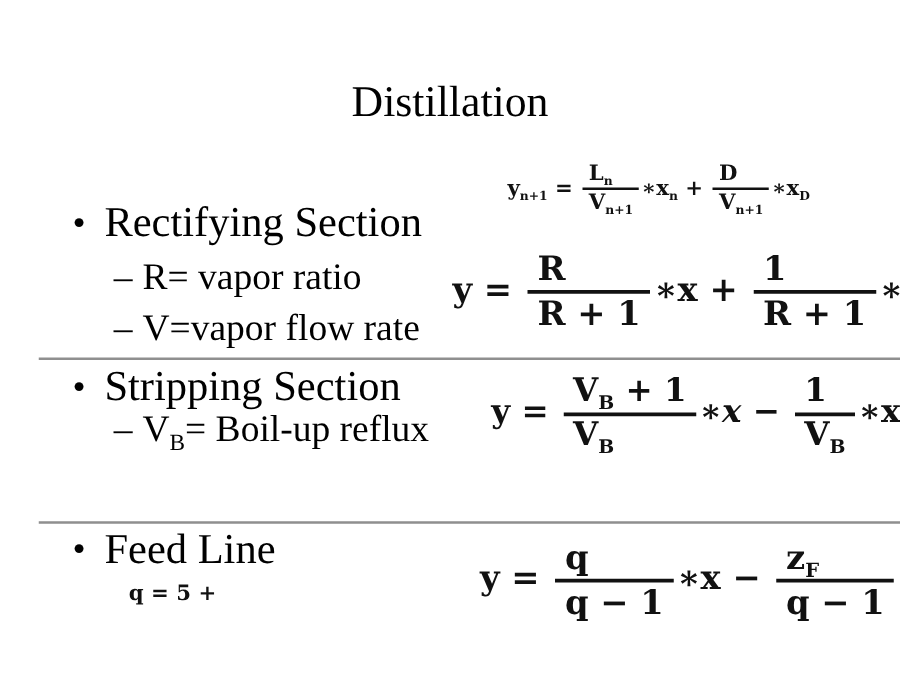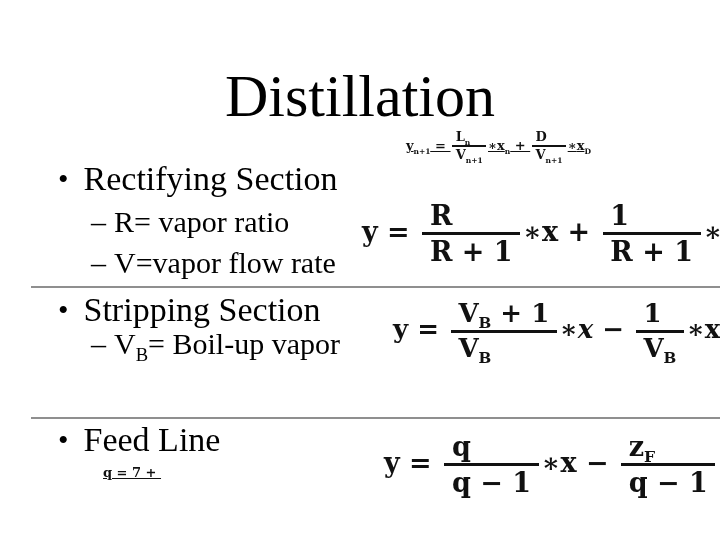--- a/index.html
+++ b/index.html
@@ -9,21 +9,21 @@
   .slide {
     position: relative;
     width: 720px; height: 540px;
     background: #ffffff;
   }
 
   .slide-title {
     position: absolute;
     left: 0; top: 62px; width: 720px;
     text-align: center;
-    font-size: 60px;
+    font-size: 35px;
     line-height: 1.15;
     font-weight: 400;
     color: #000;
   }
 
   
   .bullet-row {
     position: absolute;
     display: flex;
     align-items: flex-start;
@@ -61,21 +61,21 @@
 
   
   .formula {
     position: absolute;
     white-space: pre;
     font-family: "DejaVu Serif", serif;
     font-weight: 700;
     color: #111111;
     line-height: 1.15;
   }
-  .formula.small { font-size: 13px; text-decoration: underline; }
+  .formula.small { font-size: 17px; }
   .formula.large { font-size: 26px; }
   .frac {
     display: inline-flex;
     flex-direction: column;
     align-items: flex-start;
     vertical-align: middle;
     margin: 0 0.12em;
     text-align: center;
   }
   .frac .num, .frac .den { padding: 0 0.28em; }
@@ -118,30 +118,30 @@
 
   <div class="divider" style="top:286px;"></div>
 
   <div class="bullet-row" style="left:58px; top:290px;">
     <span class="marker">•</span>
     <span>Stripping Section</span>
   </div>
 
   <div class="sub-row" style="left:91px; top:327px;">
     <span class="marker">–</span>
-    <span><span>V</span><sub>B</sub><span>= Boil-up vapor</span></span>
+    <span><span>V</span><sub>B</sub><span>= Boil-up reflux</span></span>
   </div>
 
 
   <div class="formula large" style="left:393px; top:299px;"><span>y = </span><span class="frac"><span class="num"><span>V</span><sub>B</sub><span> + 1</span></span><span class="fbar"></span><span class="den"><span>V</span><sub>B</sub></span></span><span>∗</span><span class="it">x</span><span> − </span><span class="frac"><span class="num"><span>1</span></span><span class="fbar"></span><span class="den"><span>V</span><sub>B</sub></span></span><span>∗</span><span>x</span></div>
 
   <div class="divider" style="top:417px;"></div>
 
   <div class="bullet-row" style="left:58px; top:420px;">
     <span class="marker">•</span>
     <span>Feed Line</span>
   </div>
 
-  <div class="formula small" style="left:103px; top:466px;"><span>q = 7 + </span></div>
+  <div class="formula small" style="left:103px; top:466px;"><span>q = 5 + </span></div>
 
   <div class="formula large" style="left:384px; top:431px; font-size:27px;"><span>y = </span><span class="frac"><span class="num"><span>q</span></span><span class="fbar"></span><span class="den"><span>q − 1</span></span></span><span>∗</span><span>x</span><span> − </span><span class="frac"><span class="num"><span>z</span><sub>F</sub></span><span class="fbar"></span><span class="den"><span>q − 1</span></span></span></div>
 
 </div>
 
 </body></html>

